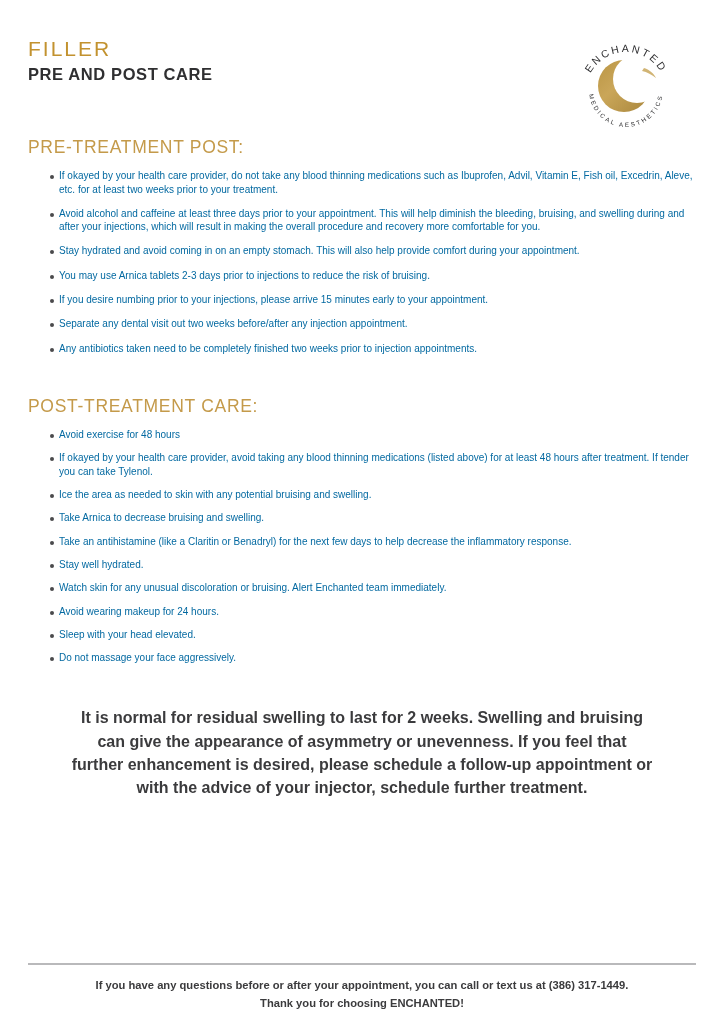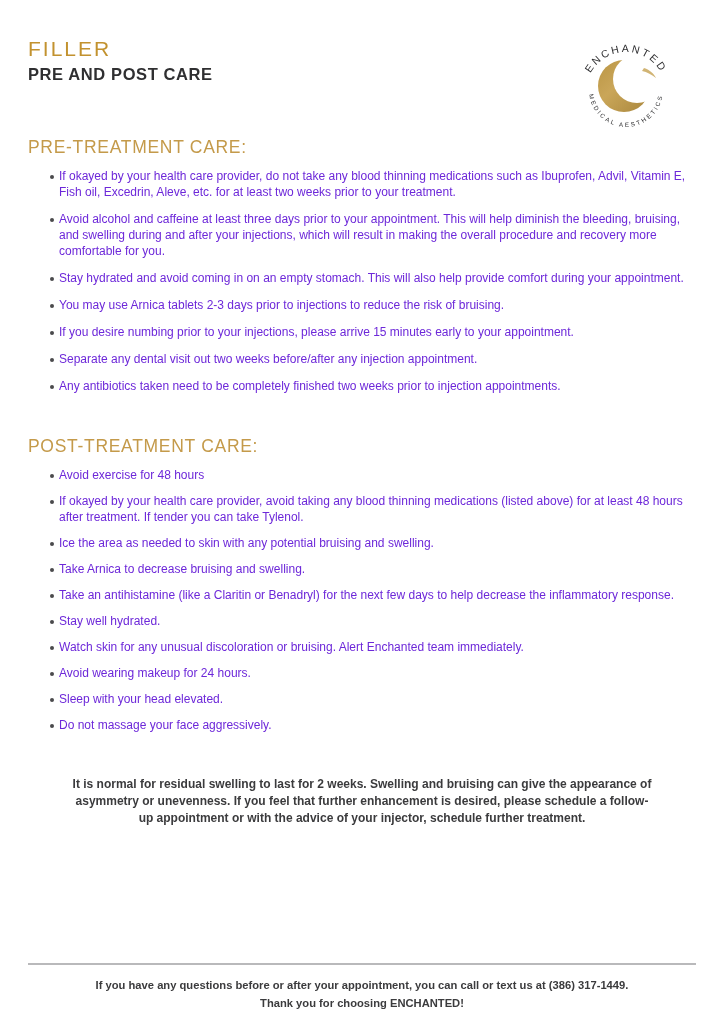--- a/index.html
+++ b/index.html
@@ -77,22 +77,22 @@
   #section-pre { margin-top: 22px; }
   #section-post { margin-top: 42px; }
 
   ul.care-list {
     list-style: none;
     margin: 0;
     padding: 0 0 0 22px;
   }
   ul.care-list li {
     position: relative;
-    color: #6d28d9;
-    font-size: 12px;
+    color: #0369a1;
+    font-size: 10px;
     line-height: 1.33;
     margin-bottom: 11px;
     padding-left: 9px;
   }
   ul.care-list li::before {
     content: "";
     position: absolute;
     left: 0;
     top: 6px;
     width: 4px;
@@ -100,21 +100,21 @@
     border-radius: 50%;
     background: #4a4a4c;
   }
   #post-list li { margin-bottom: 10px; }
 
   
   .closing-note {
     margin: 42px auto 0 auto;
     width: 584px;
     text-align: center;
-    font-size: 12px;
+    font-size: 16px;
     font-weight: bold;
     color: #3b3b3d;
     line-height: 1.45;
   }
 
   
   .footer-wrap {
     position: absolute;
     left: 28px;
     right: 28px;
@@ -172,21 +172,21 @@
         </text>
 
         <text font-family="Liberation Sans, sans-serif" font-size="6.2" fill="#2f2f31" letter-spacing="2.2">
           <textPath href="#arcBottom" startOffset="50%" text-anchor="middle">MEDICAL AESTHETICS</textPath>
         </text>
       </svg>
     </div>
   </div>
 
   <div class="section" id="section-pre">
-    <div class="section-heading">PRE-TREATMENT CARE:</div>
+    <div class="section-heading">PRE-TREATMENT POST:</div>
     <ul class="care-list" id="pre-list">
       <li><span>If okayed by your health care provider, do not take any blood thinning medications such as Ibuprofen, Advil, Vitamin E, Fish oil, Excedrin, Aleve, etc. for at least two weeks prior to your treatment.</span></li>
       <li><span>Avoid alcohol and caffeine at least three days prior to your appointment. This will help diminish the bleeding, bruising, and swelling during and after your injections, which will result in making the overall procedure and recovery more comfortable for you.</span></li>
       <li><span>Stay hydrated and avoid coming in on an empty stomach. This will also help provide comfort during your appointment.</span></li>
       <li><span>You may use Arnica tablets 2-3 days prior to injections to reduce the risk of bruising.</span></li>
       <li><span>If you desire numbing prior to your injections, please arrive 15 minutes early to your appointment.</span></li>
       <li><span>Separate any dental visit out two weeks before/after any injection appointment.</span></li>
       <li><span>Any antibiotics taken need to be completely finished two weeks prior to injection appointments.</span></li>
     </ul>
   </div>

